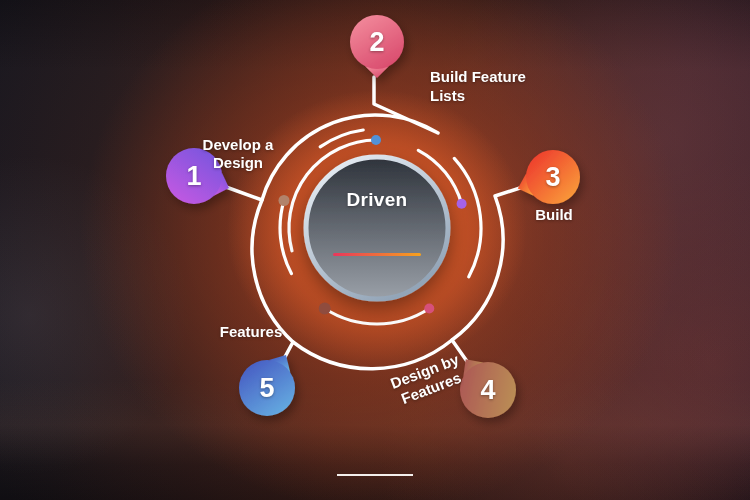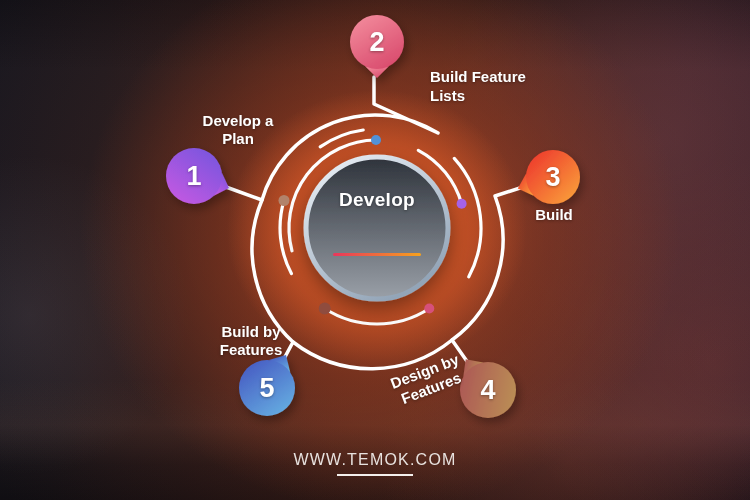--- a/index.html
+++ b/index.html
@@ -117,41 +117,39 @@
       <circle cx="284" cy="200.5" r="5.5" fill="#b2836b"></circle>
     </g>
   </svg>
 
   <div class="txt num" style="left:166px;top:148px;">1</div>
   <div class="txt num" style="left:349px;top:14px;">2</div>
   <div class="txt num" style="left:525px;top:149px;">3</div>
   <div class="txt num" style="left:460px;top:362px;">4</div>
   <div class="txt num" style="left:239px;top:360px;">5</div>
 
-  <div class="txt lbl" style="left:175px;top:112px;width:126px;">
+  <div class="txt lbl" style="left:175px;top:136px;width:126px;">
     <div>Develop a</div>
-    <div>Plan</div>
+    <div>Design</div>
   </div>
   <div class="txt lbl" style="left:390px;top:67px;width:132px;text-align:left;line-height:19px;margin-left:40px;">
     <div>Build Feature</div>
     <div>Lists</div>
   </div>
   <div class="txt lbl" style="left:516px;top:206px;width:76px;">
     <div>Build</div>
   </div>
   <div class="txt lbl" style="left:370px;top:362px;width:116px;transform:rotate(-21deg);">
     <div>Design by</div>
     <div>Features</div>
   </div>
   <div class="txt lbl" style="left:195px;top:323px;width:112px;">
-    <div>Build by</div>
     <div>Features</div>
   </div>
 
   <div class="txt center-text">
-    <div>Develop</div>
+    <div>Driven</div>
   </div>
   <div class="center-underline" id="center-underline" style="background: linear-gradient(90deg, rgb(232, 55, 92), rgb(246, 162, 29));"></div>
 
-  <div class="footer-text">WWW.TEMOK.COM</div>
   <div class="footer-underline"></div>
 
 </div>
 
 </body></html>

